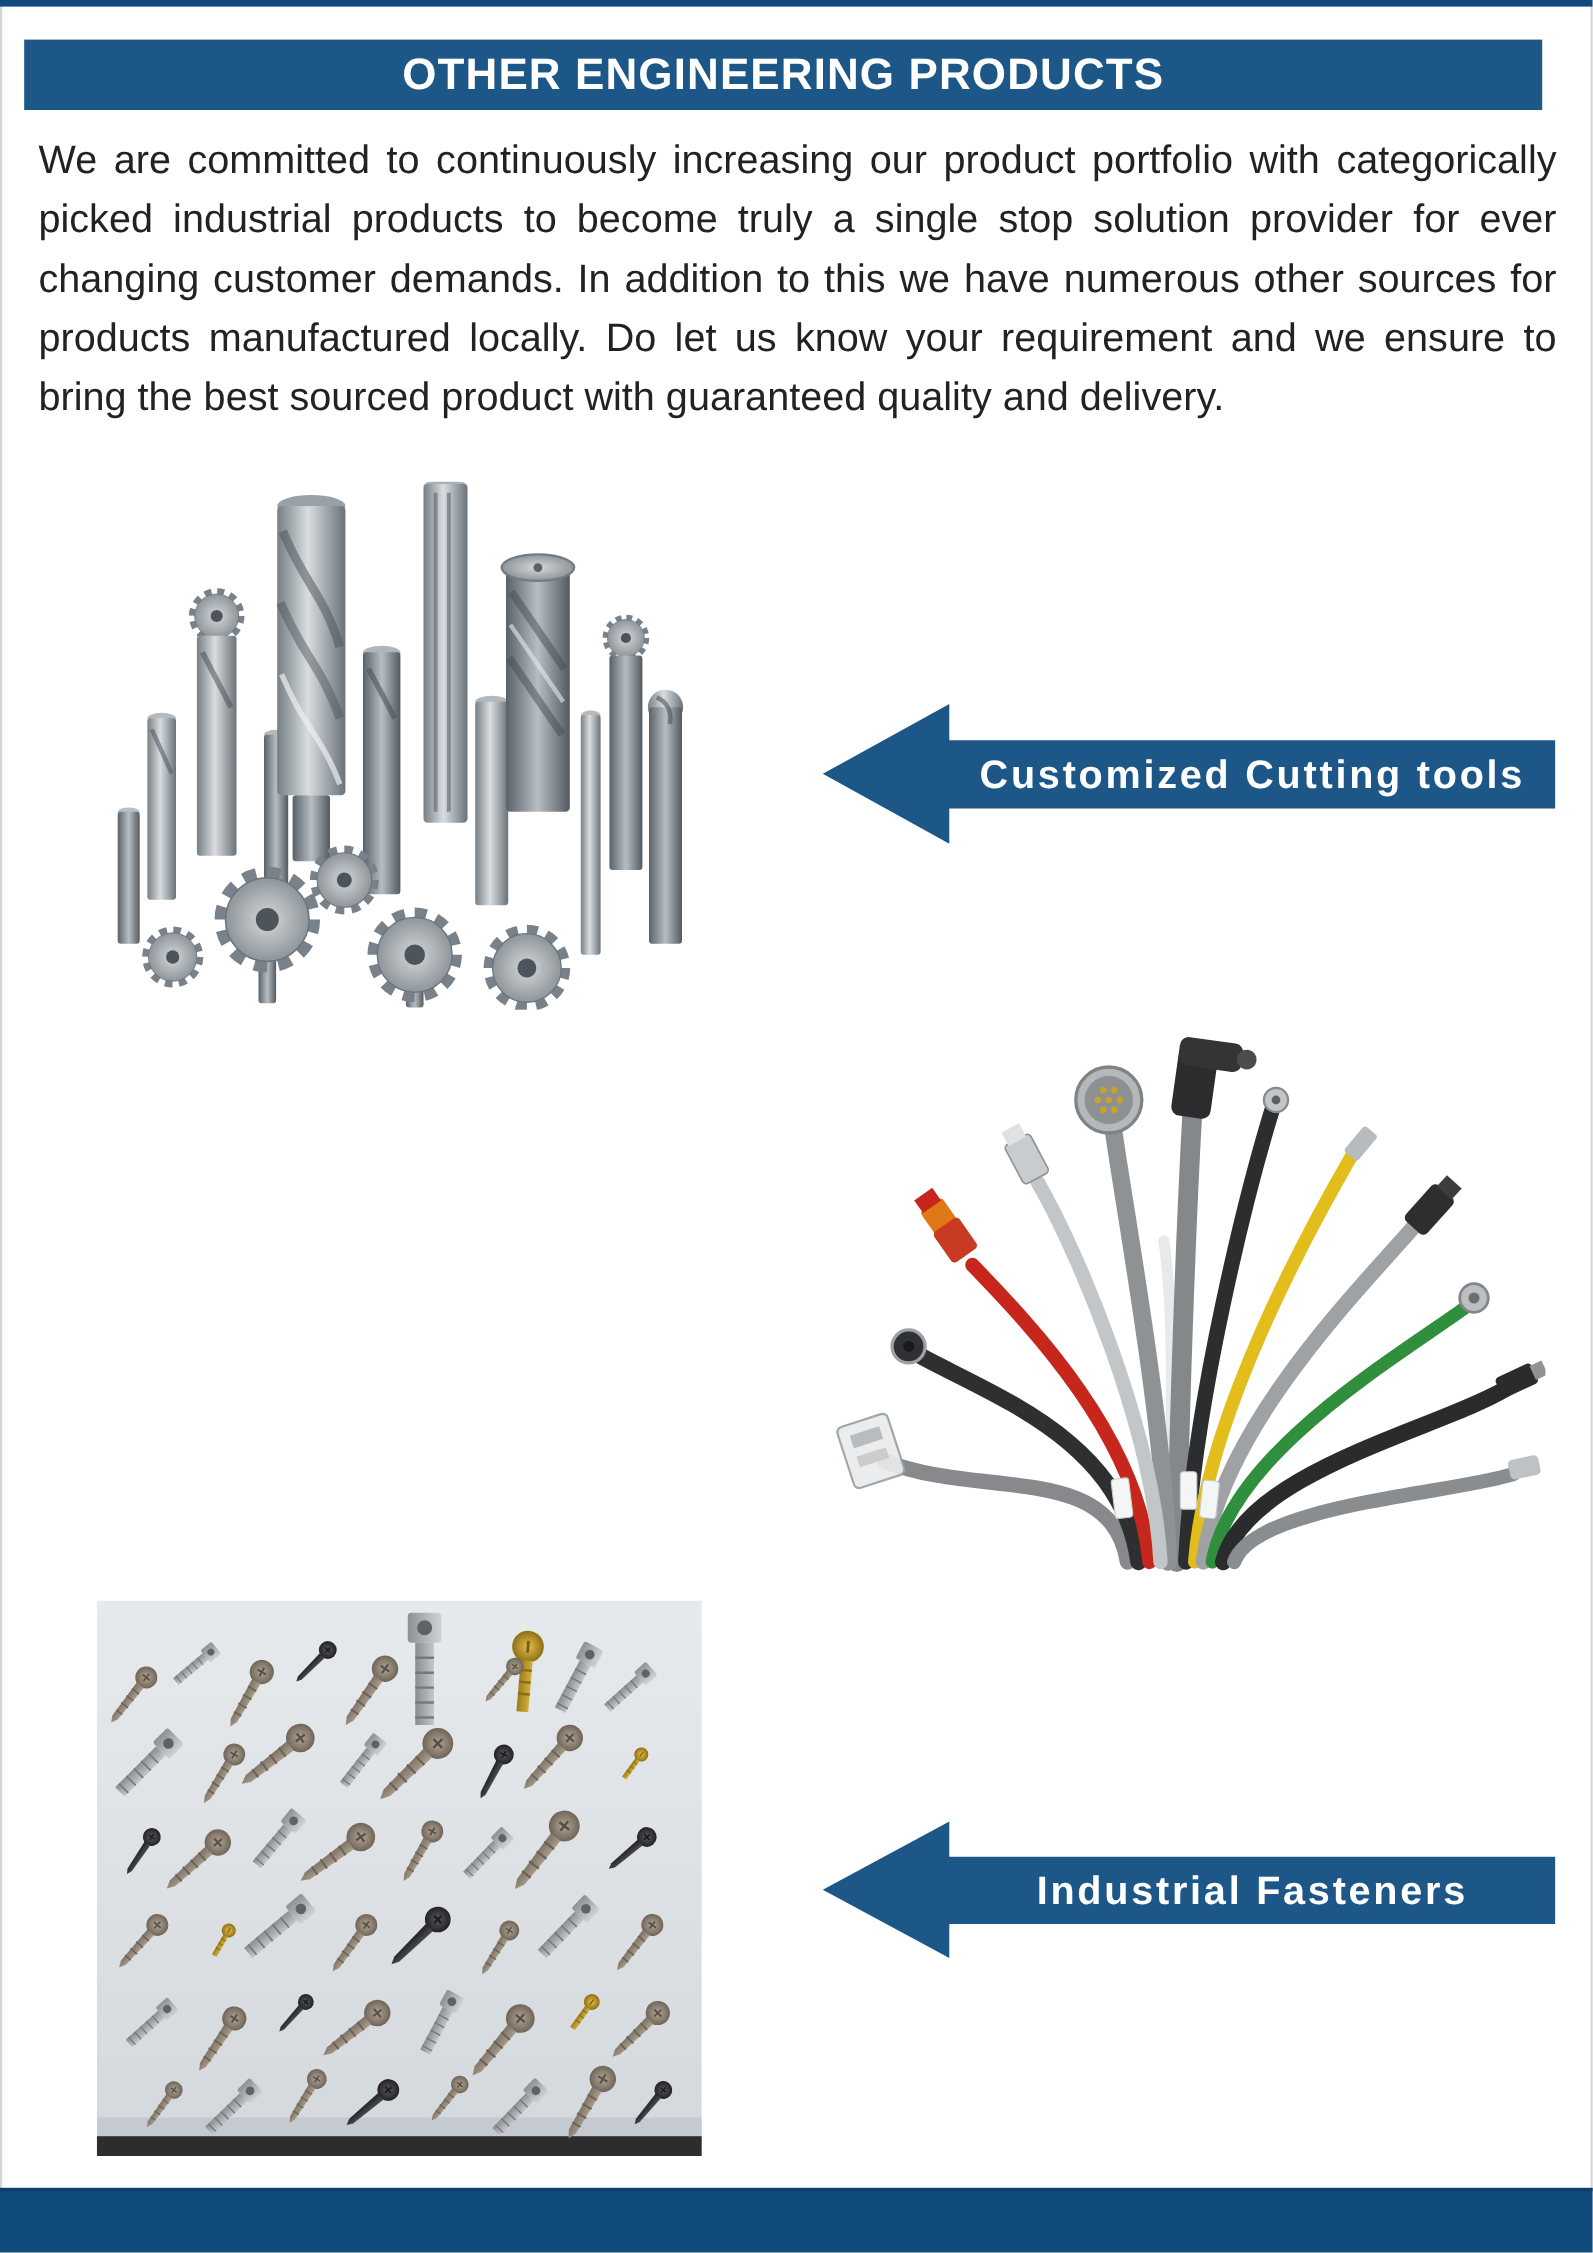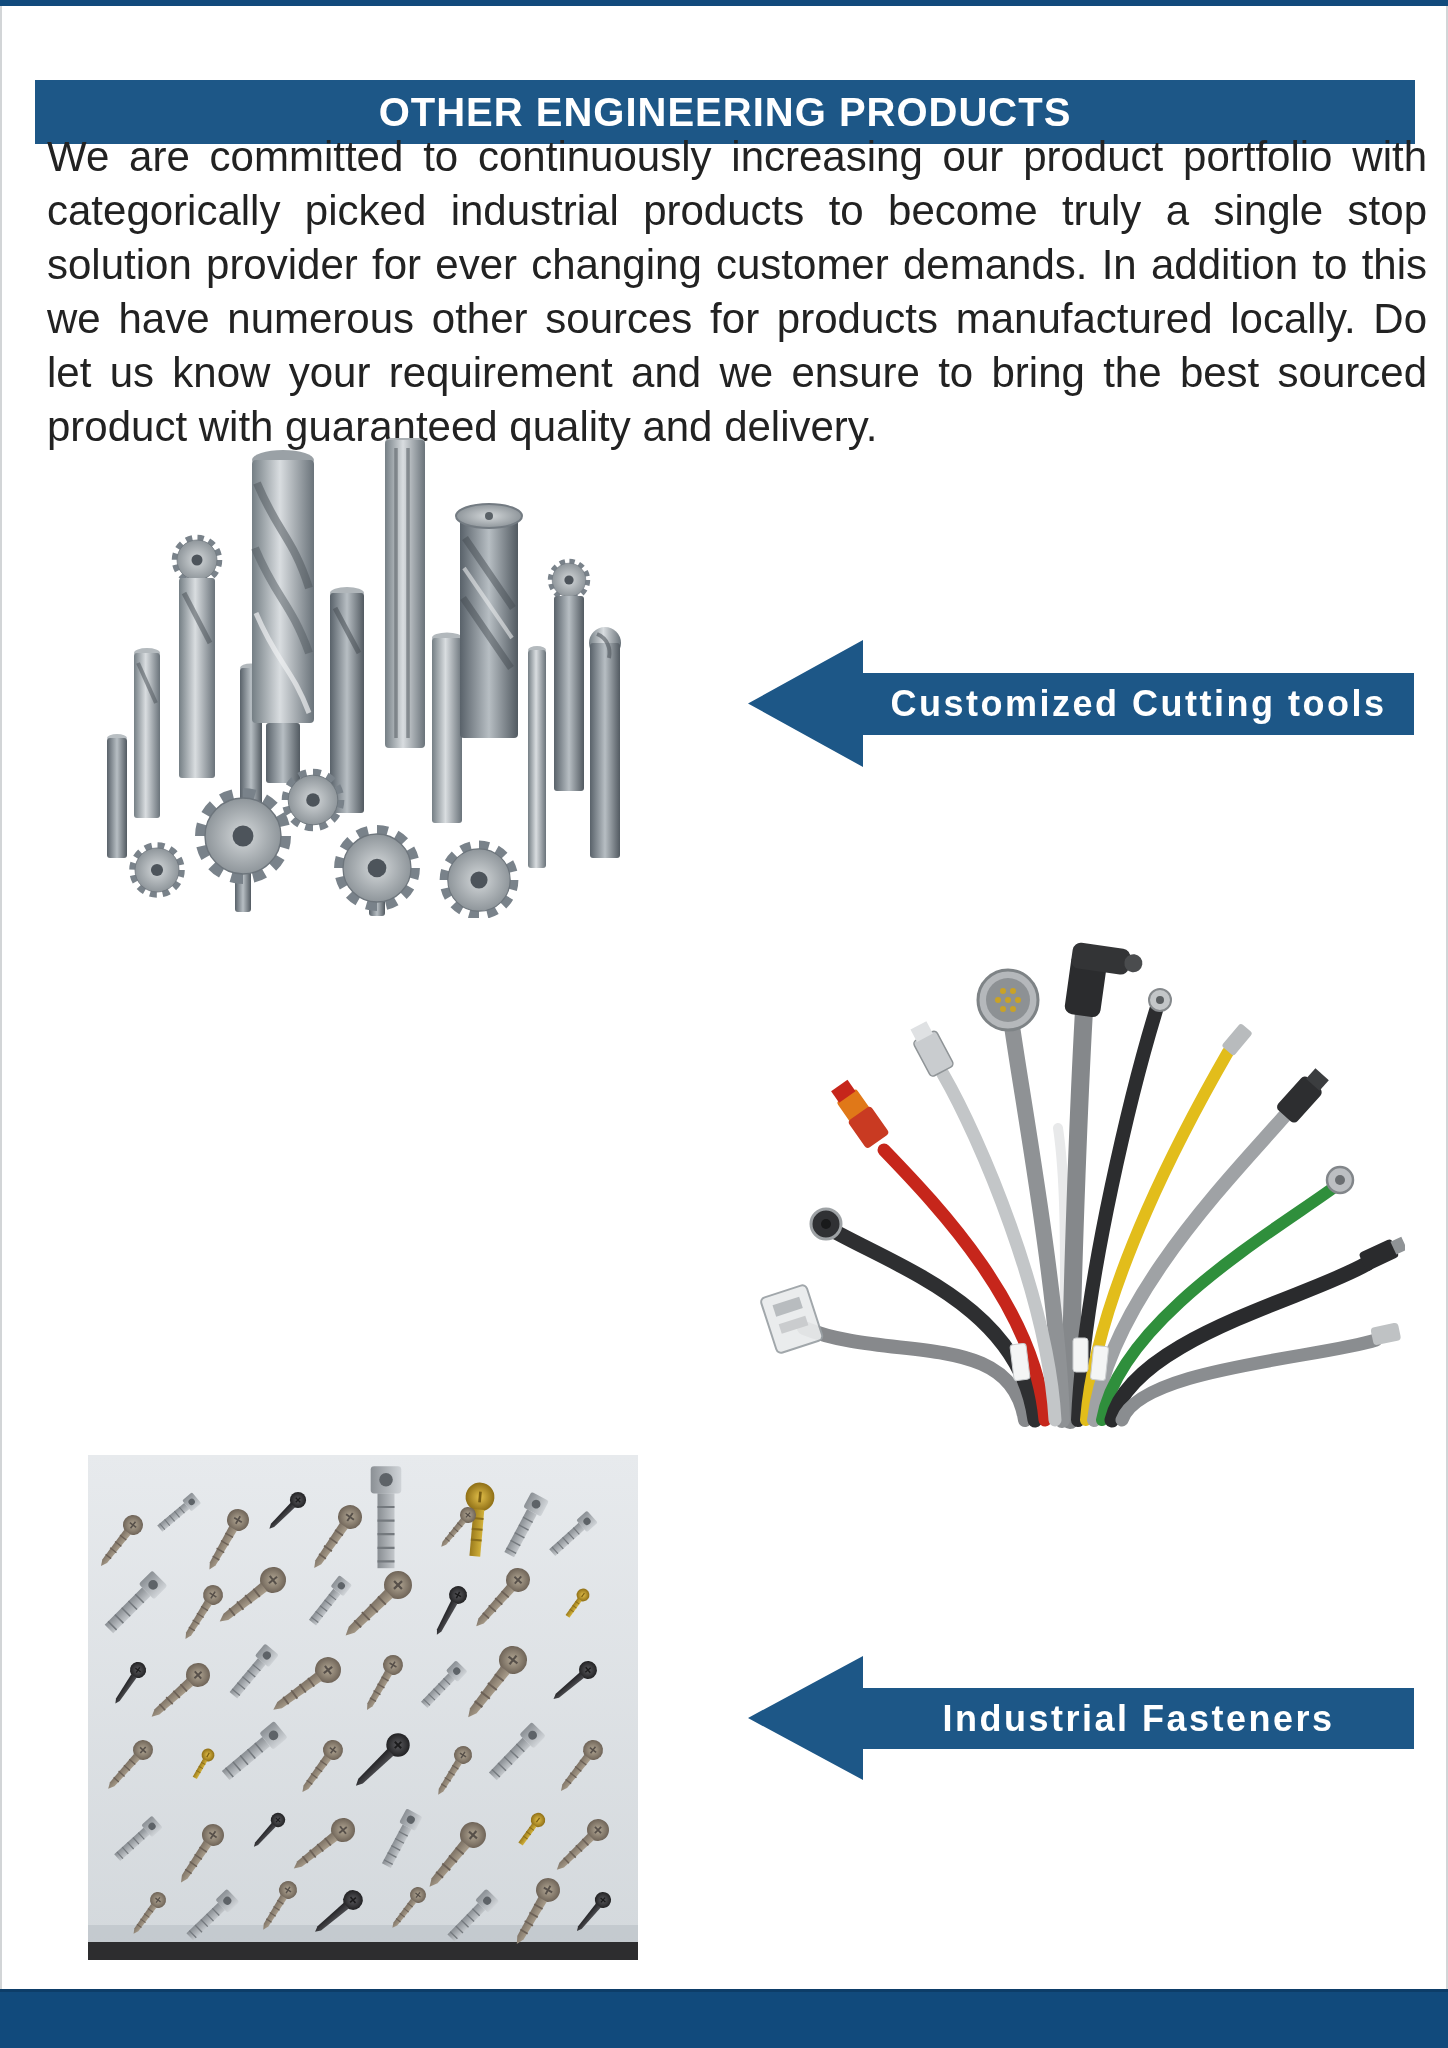--- a/index.html
+++ b/index.html
@@ -4,30 +4,30 @@
 <style>
   html,body{margin:0;padding:0;background:#ffffff;}
   .page{
     position:relative;width:1448px;height:2048px;margin:0 auto;background:#fff;
     box-shadow:inset 0 0 0 2px #d2d5d7;overflow:hidden;
     font-family:"Liberation Sans", sans-serif;
   }
   .top-strip{position:absolute;top:0;left:0;right:0;height:6px;background:var(--deep-blue,#114a7c);}
   .footer-bar{position:absolute;bottom:0;left:0;right:0;height:56px;background:var(--deep-blue,#114a7c);border-top:3px solid #0d3d68;}
   .title-bar{
-    position:absolute;left:35px;top:36px;width:1380px;height:64px;
-    background:var(--accent-blue,#1d5787);display:flex;align-items:center;justify-content:center;margin-top:44px;
+    position:absolute;left:22px;top:36px;width:1380px;height:64px;
+    background:var(--accent-blue,#1d5787);display:flex;align-items:center;justify-content:center;
   }
   .title-bar .title-text{
     color:#fff;font-size:40px;font-weight:700;letter-spacing:1px;white-space:nowrap;
   }
   .intro{
     position:absolute;left:35px;top:118px;width:1380px;
-    font-size:42px;line-height:54px;color:var(--text-dark,#222);
-    text-align:justify;margin:12px;
+    font-size:36px;line-height:54px;color:var(--text-dark,#222);
+    text-align:justify;margin:0;
   }
   .photo{position:absolute;}
   .banner{position:absolute;}
   .banner svg{position:absolute;left:0;top:0;width:100%;height:100%;display:block;}
   .arrow-shape{fill:var(--accent-blue,#1d5787);}
   .banner .label{
     position:absolute;display:flex;align-items:center;justify-content:center;
     color:#fff;font-weight:700;font-size:36px;letter-spacing:2.5px;white-space:nowrap;
   }
   .f-bg0{stop-color:#e7eaed;} .f-bg1{stop-color:#d3d8dc;}

